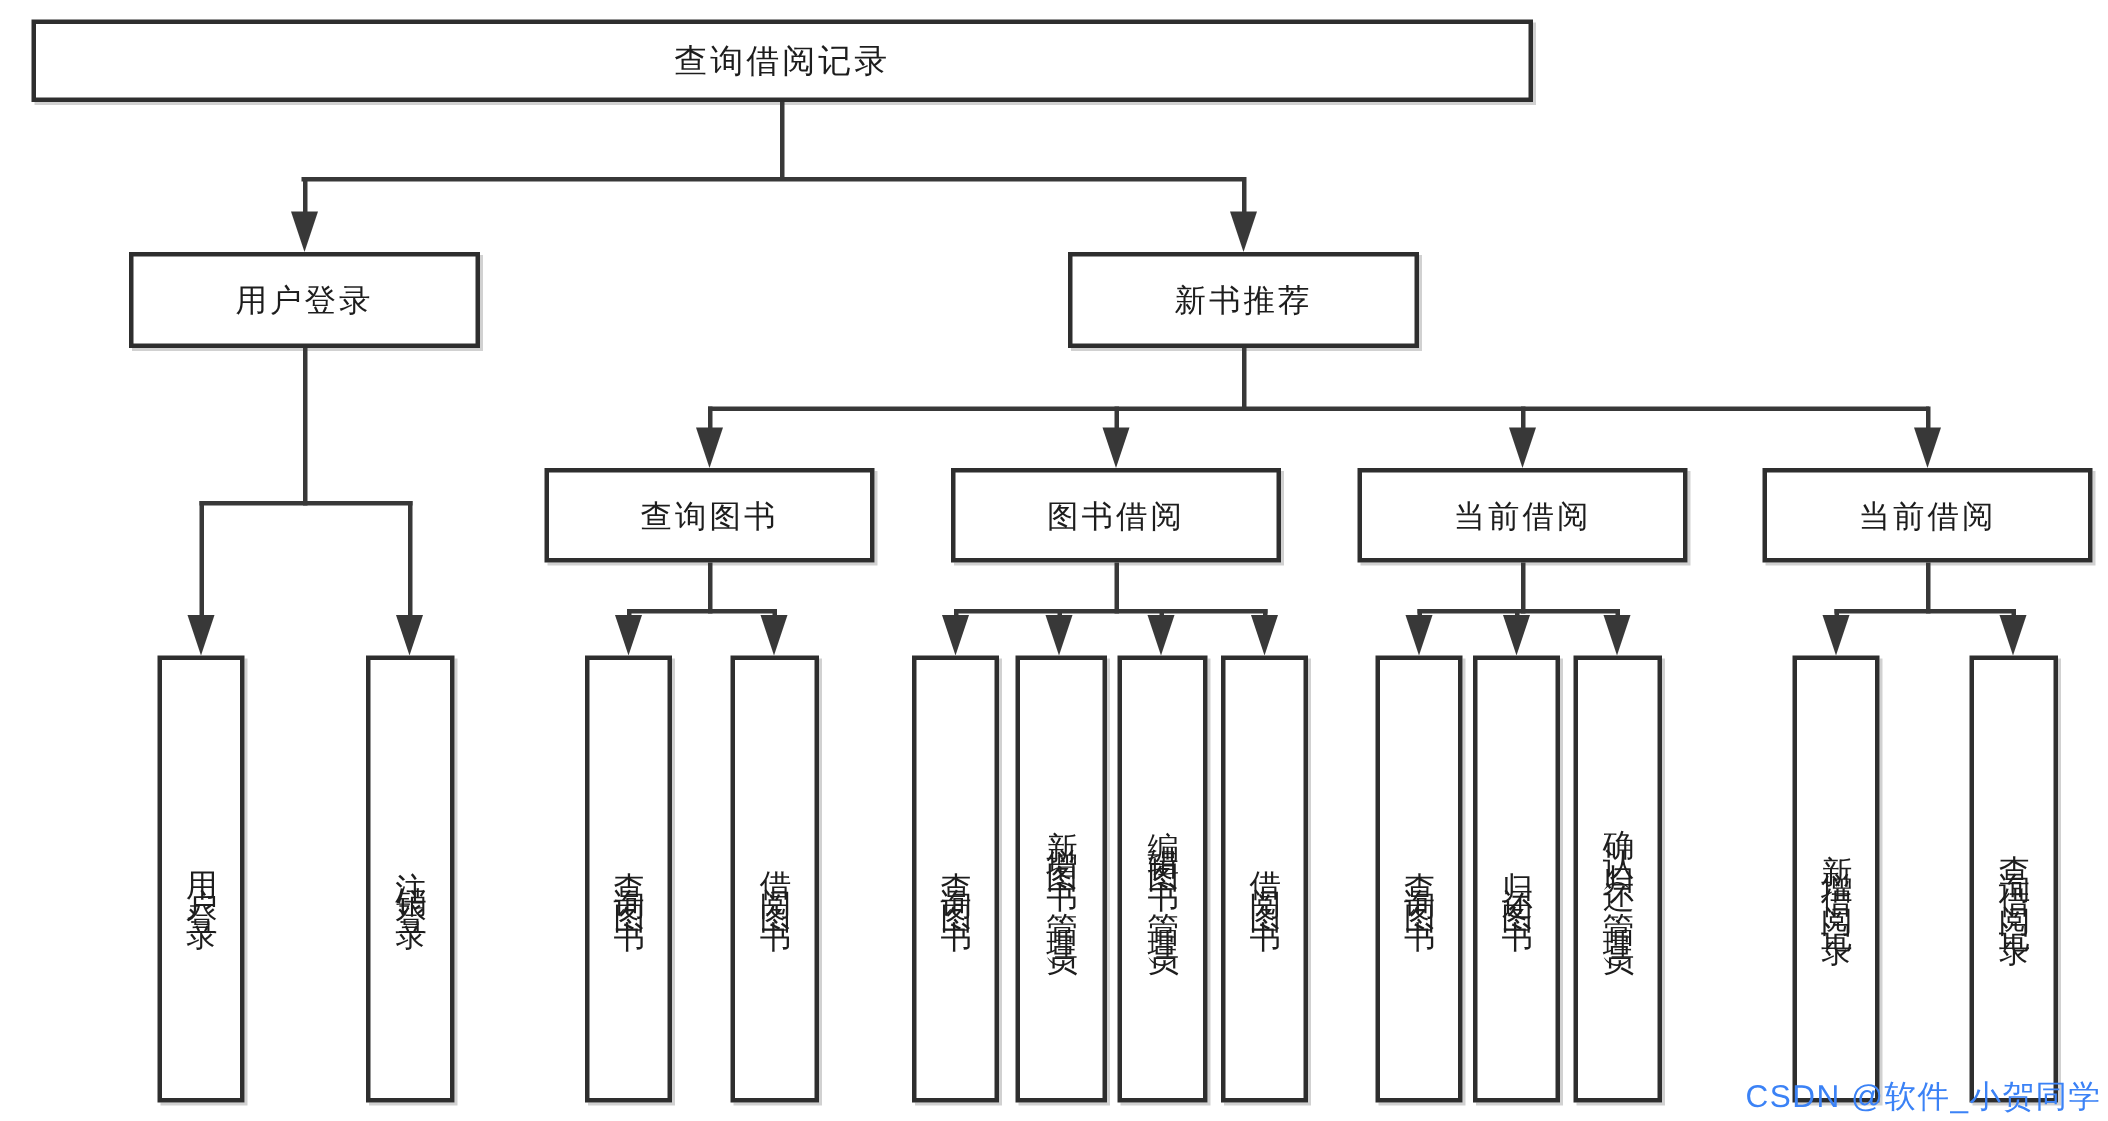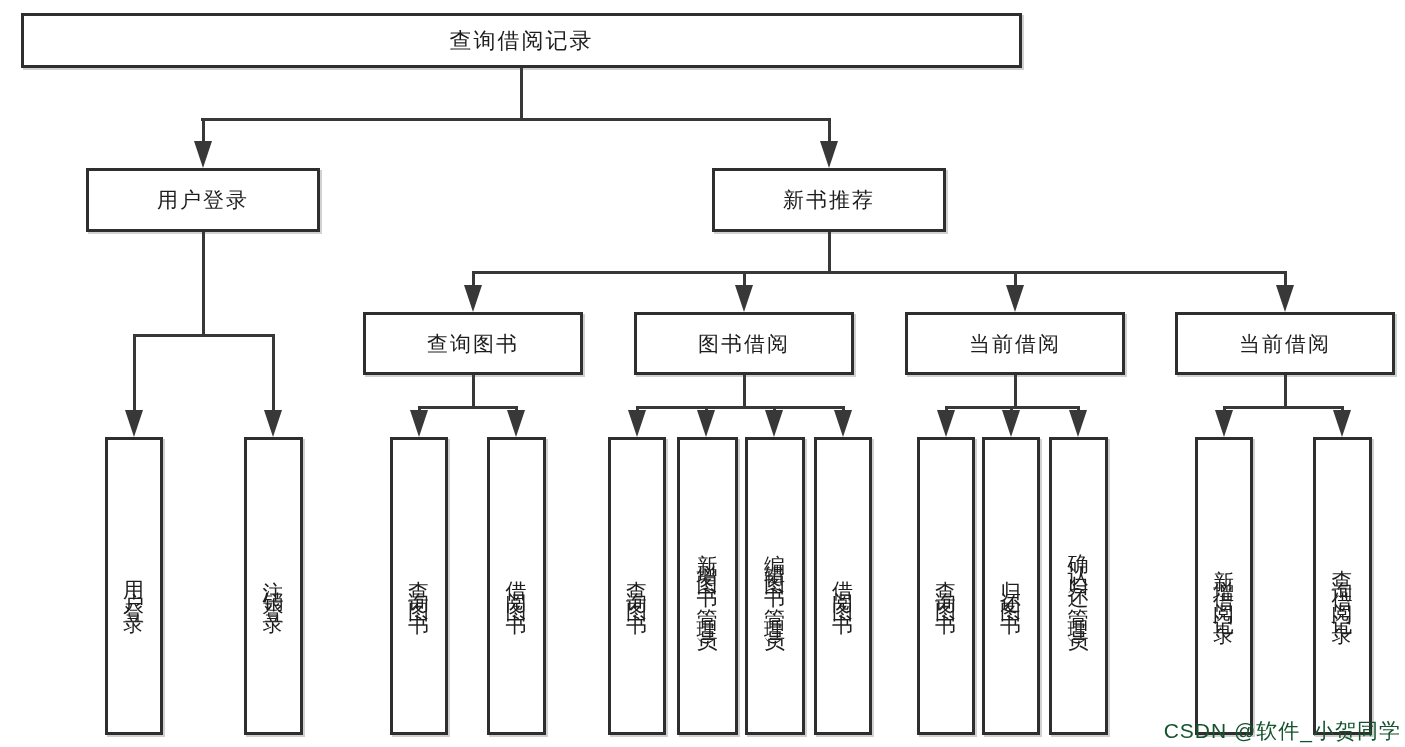--- a/index.html
+++ b/index.html
@@ -25,21 +25,21 @@
   }
   .vl{position:absolute;width:3px;background:var(--line);}
   .hl{position:absolute;height:3px;background:var(--line);}
   .ah{
     position:absolute;width:0;height:0;
     border-left:9px solid transparent;border-right:9px solid transparent;
     border-top:27px solid var(--line);
   }
   .watermark{
     position:absolute;right:4px;bottom:2px;
-    font-size:21px;letter-spacing:1px;color:#14532d;z-index:10;white-space:nowrap;
+    font-size:21px;letter-spacing:1px;color:#3b82f6;z-index:10;white-space:nowrap;
   }
 </style>
 </head>
 <body>
 
 <div class="canvas">
 
   <div class="node node-h node-root" style="left:21px;top:13px;width:1001px;height:55px">
     <span>查询借阅记录</span>
   </div>

